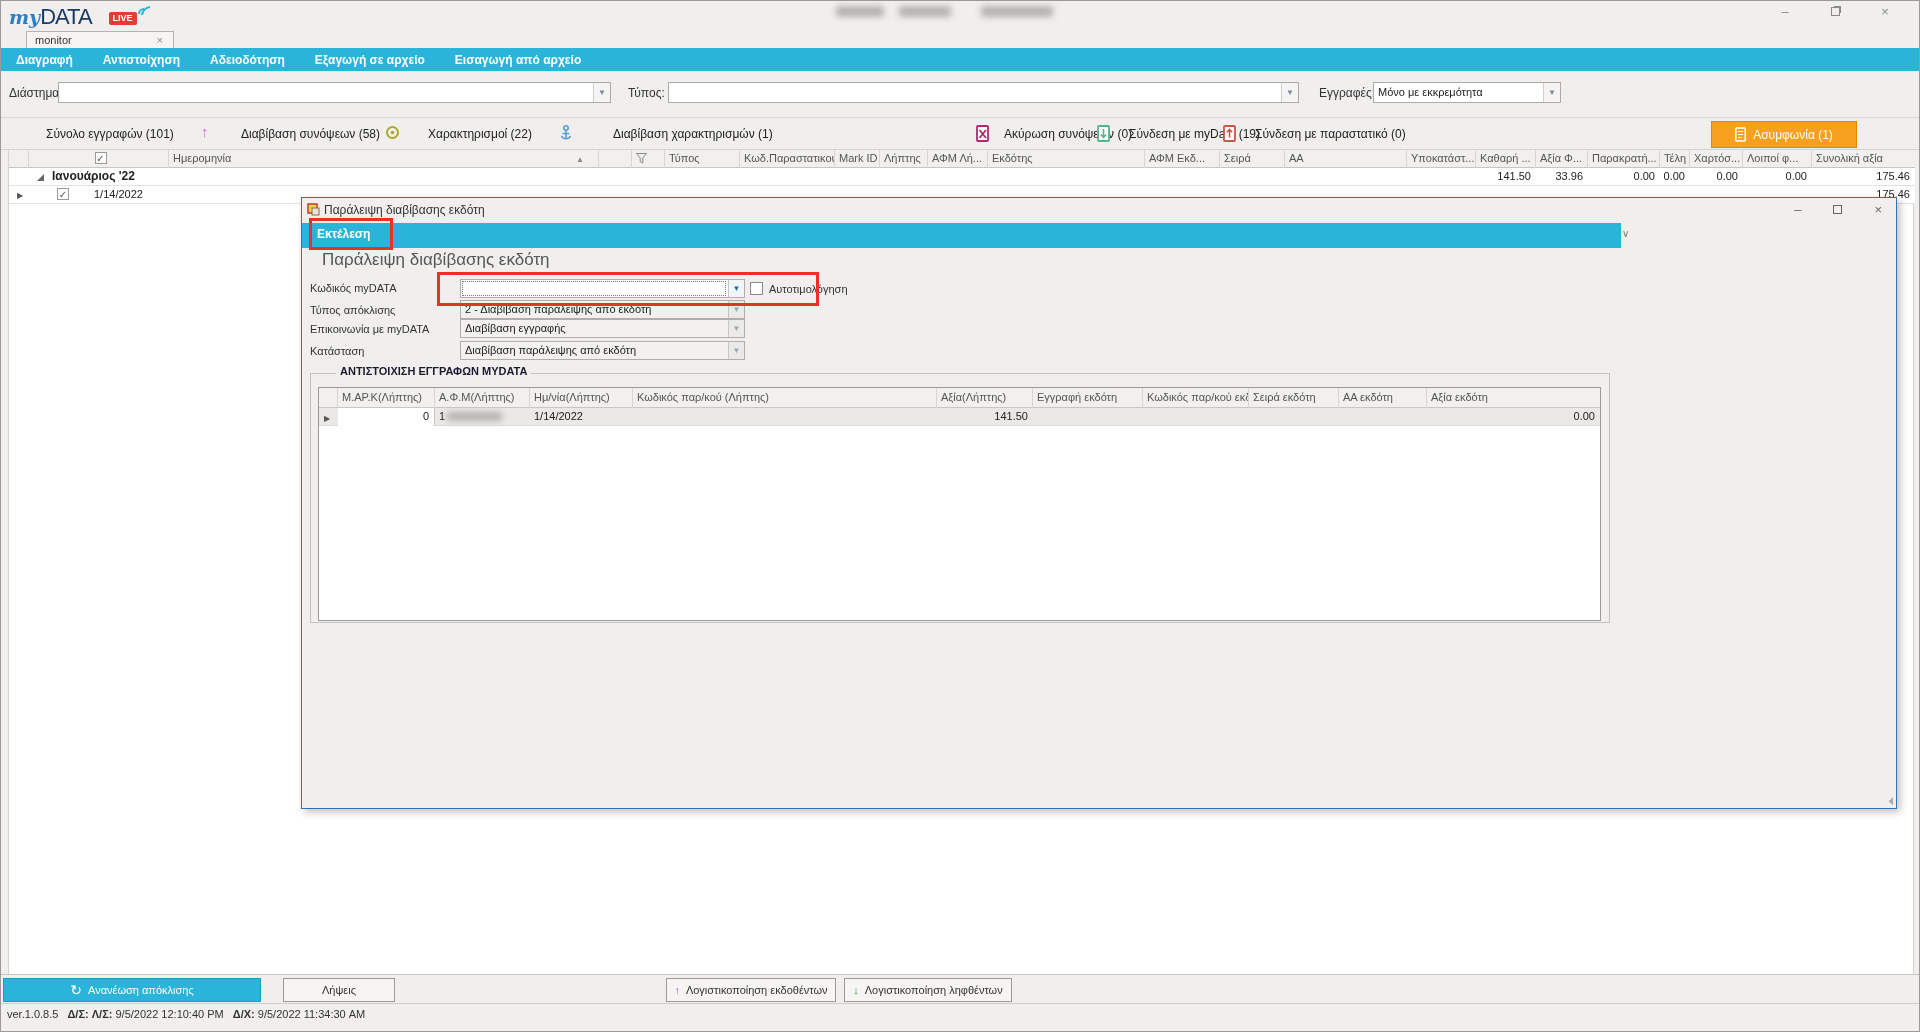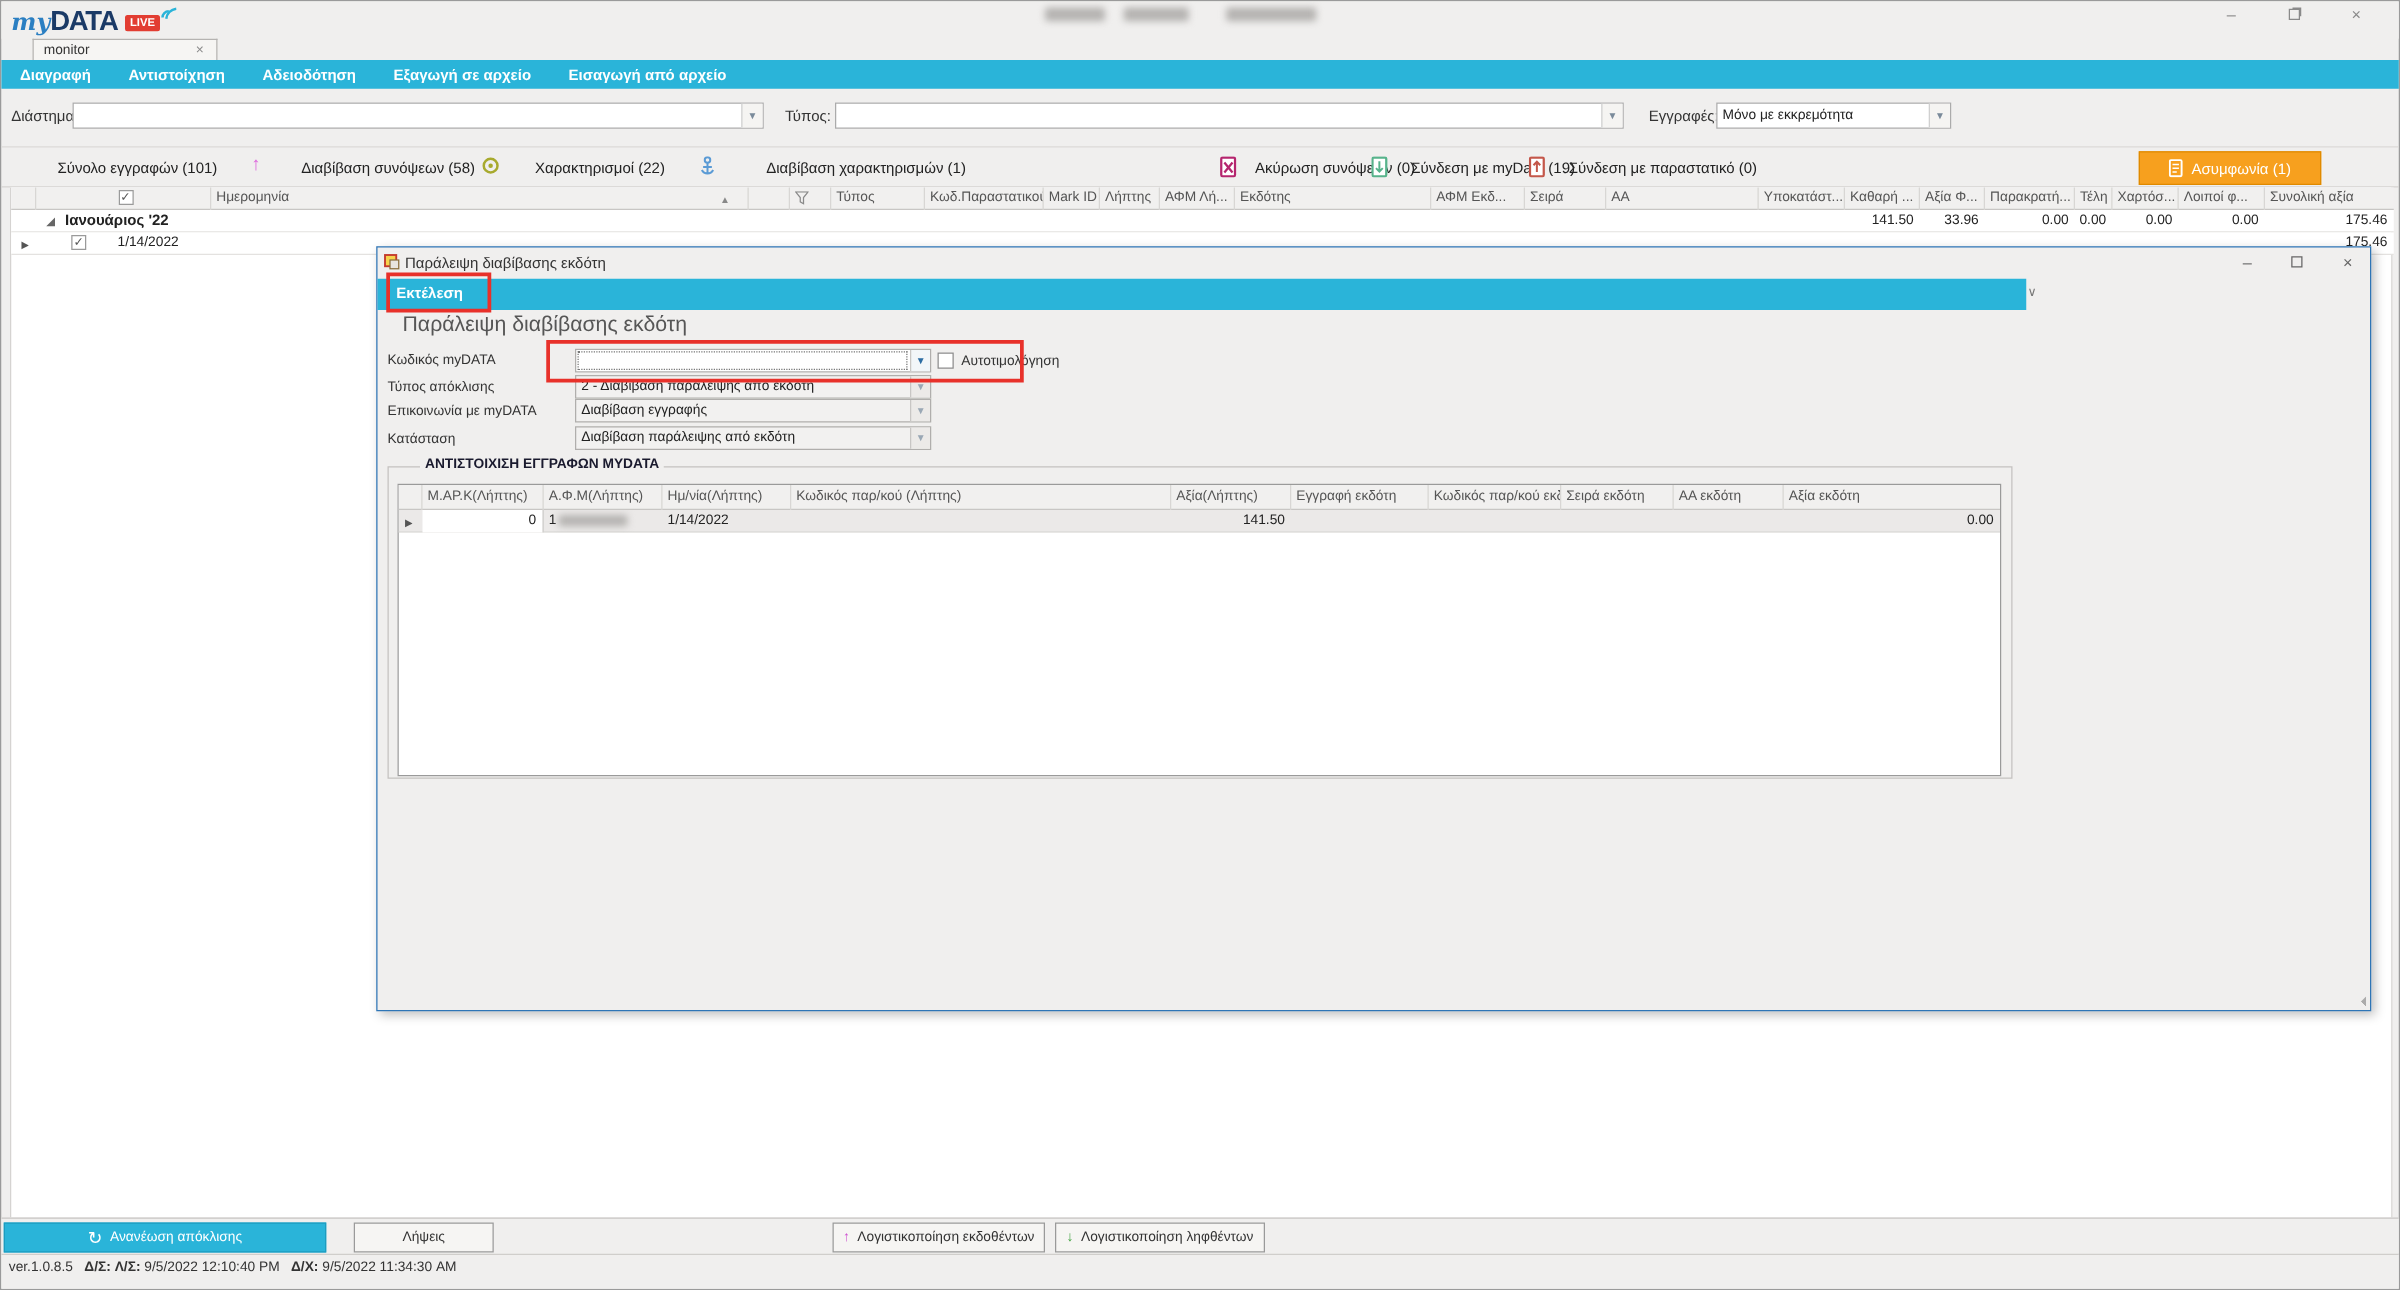--- a/index.html
+++ b/index.html
@@ -4,22 +4,22 @@
 <style>
   * { margin:0; padding:0; box-sizing:border-box; }
   html,body { width:1920px; height:1032px; }
   body { font-family:"Liberation Sans", sans-serif; font-size:11px; color:#222; }
   #app { position:relative; width:1920px; height:1032px; background:#f0efee; border:1px solid #9a9a9a; overflow:hidden; }
 
   
   .titlebar { position:absolute; left:0; top:0; width:1920px; height:30px; background:#f0efee; }
   .logo { position:absolute; left:8px; top:1px; height:30px; white-space:nowrap; }
   .logo-my { font-family:"DejaVu Serif", serif; font-style:italic; font-weight:bold; font-size:19px; color:#2b7fc2; }
-  .logo-data { font-weight:bold; font-size:22px; color:#1b3a66; letter-spacing:-1px; }
-  .logo-live { display:inline-block; background:#e23d32; color:#fff; font-weight:bold; font-size:9px; padding:1px 4px 2px 4px; border-radius:2px; vertical-align:3px; margin-left:6px; }
+  .logo-data { font-weight:normal; font-size:22px; color:#1b3a66; letter-spacing:-1px; }
+  .logo-live { display:inline-block; background:#e23d32; color:#fff; font-weight:bold; font-size:9px; padding:1px 4px 2px 4px; border-radius:2px; vertical-align:3px; margin-left:17px; }
   .blurbar { position:absolute; background:#b5b3b1; filter:blur(3px); border-radius:2px; }
   .winbtns { position:absolute; top:4px; right:28px; display:flex; gap:34px; color:#8a8a8a; font-size:13px; }
   .winbtn { width:16px; height:14px; text-align:center; line-height:13px; cursor:default; }
   .restore-glyph { display:inline-block; width:9px; height:9px; border:1px solid #8a8a8a; box-shadow:2px -2px 0 -1px #8a8a8a; margin-top:2px; }
 
   
   .tabrow { position:absolute; left:0; top:30px; width:1920px; height:17px; }
   .tab { position:absolute; left:25px; top:0; width:148px; height:17px; background:#f6f5f3; border:1px solid #b5b3b1; border-bottom:none; font-size:11px; color:#333; padding-left:8px; line-height:16px; }
   .tab-close { position:absolute; right:10px; top:0; color:#8a8a8a; font-size:11px; cursor:pointer; }
 

